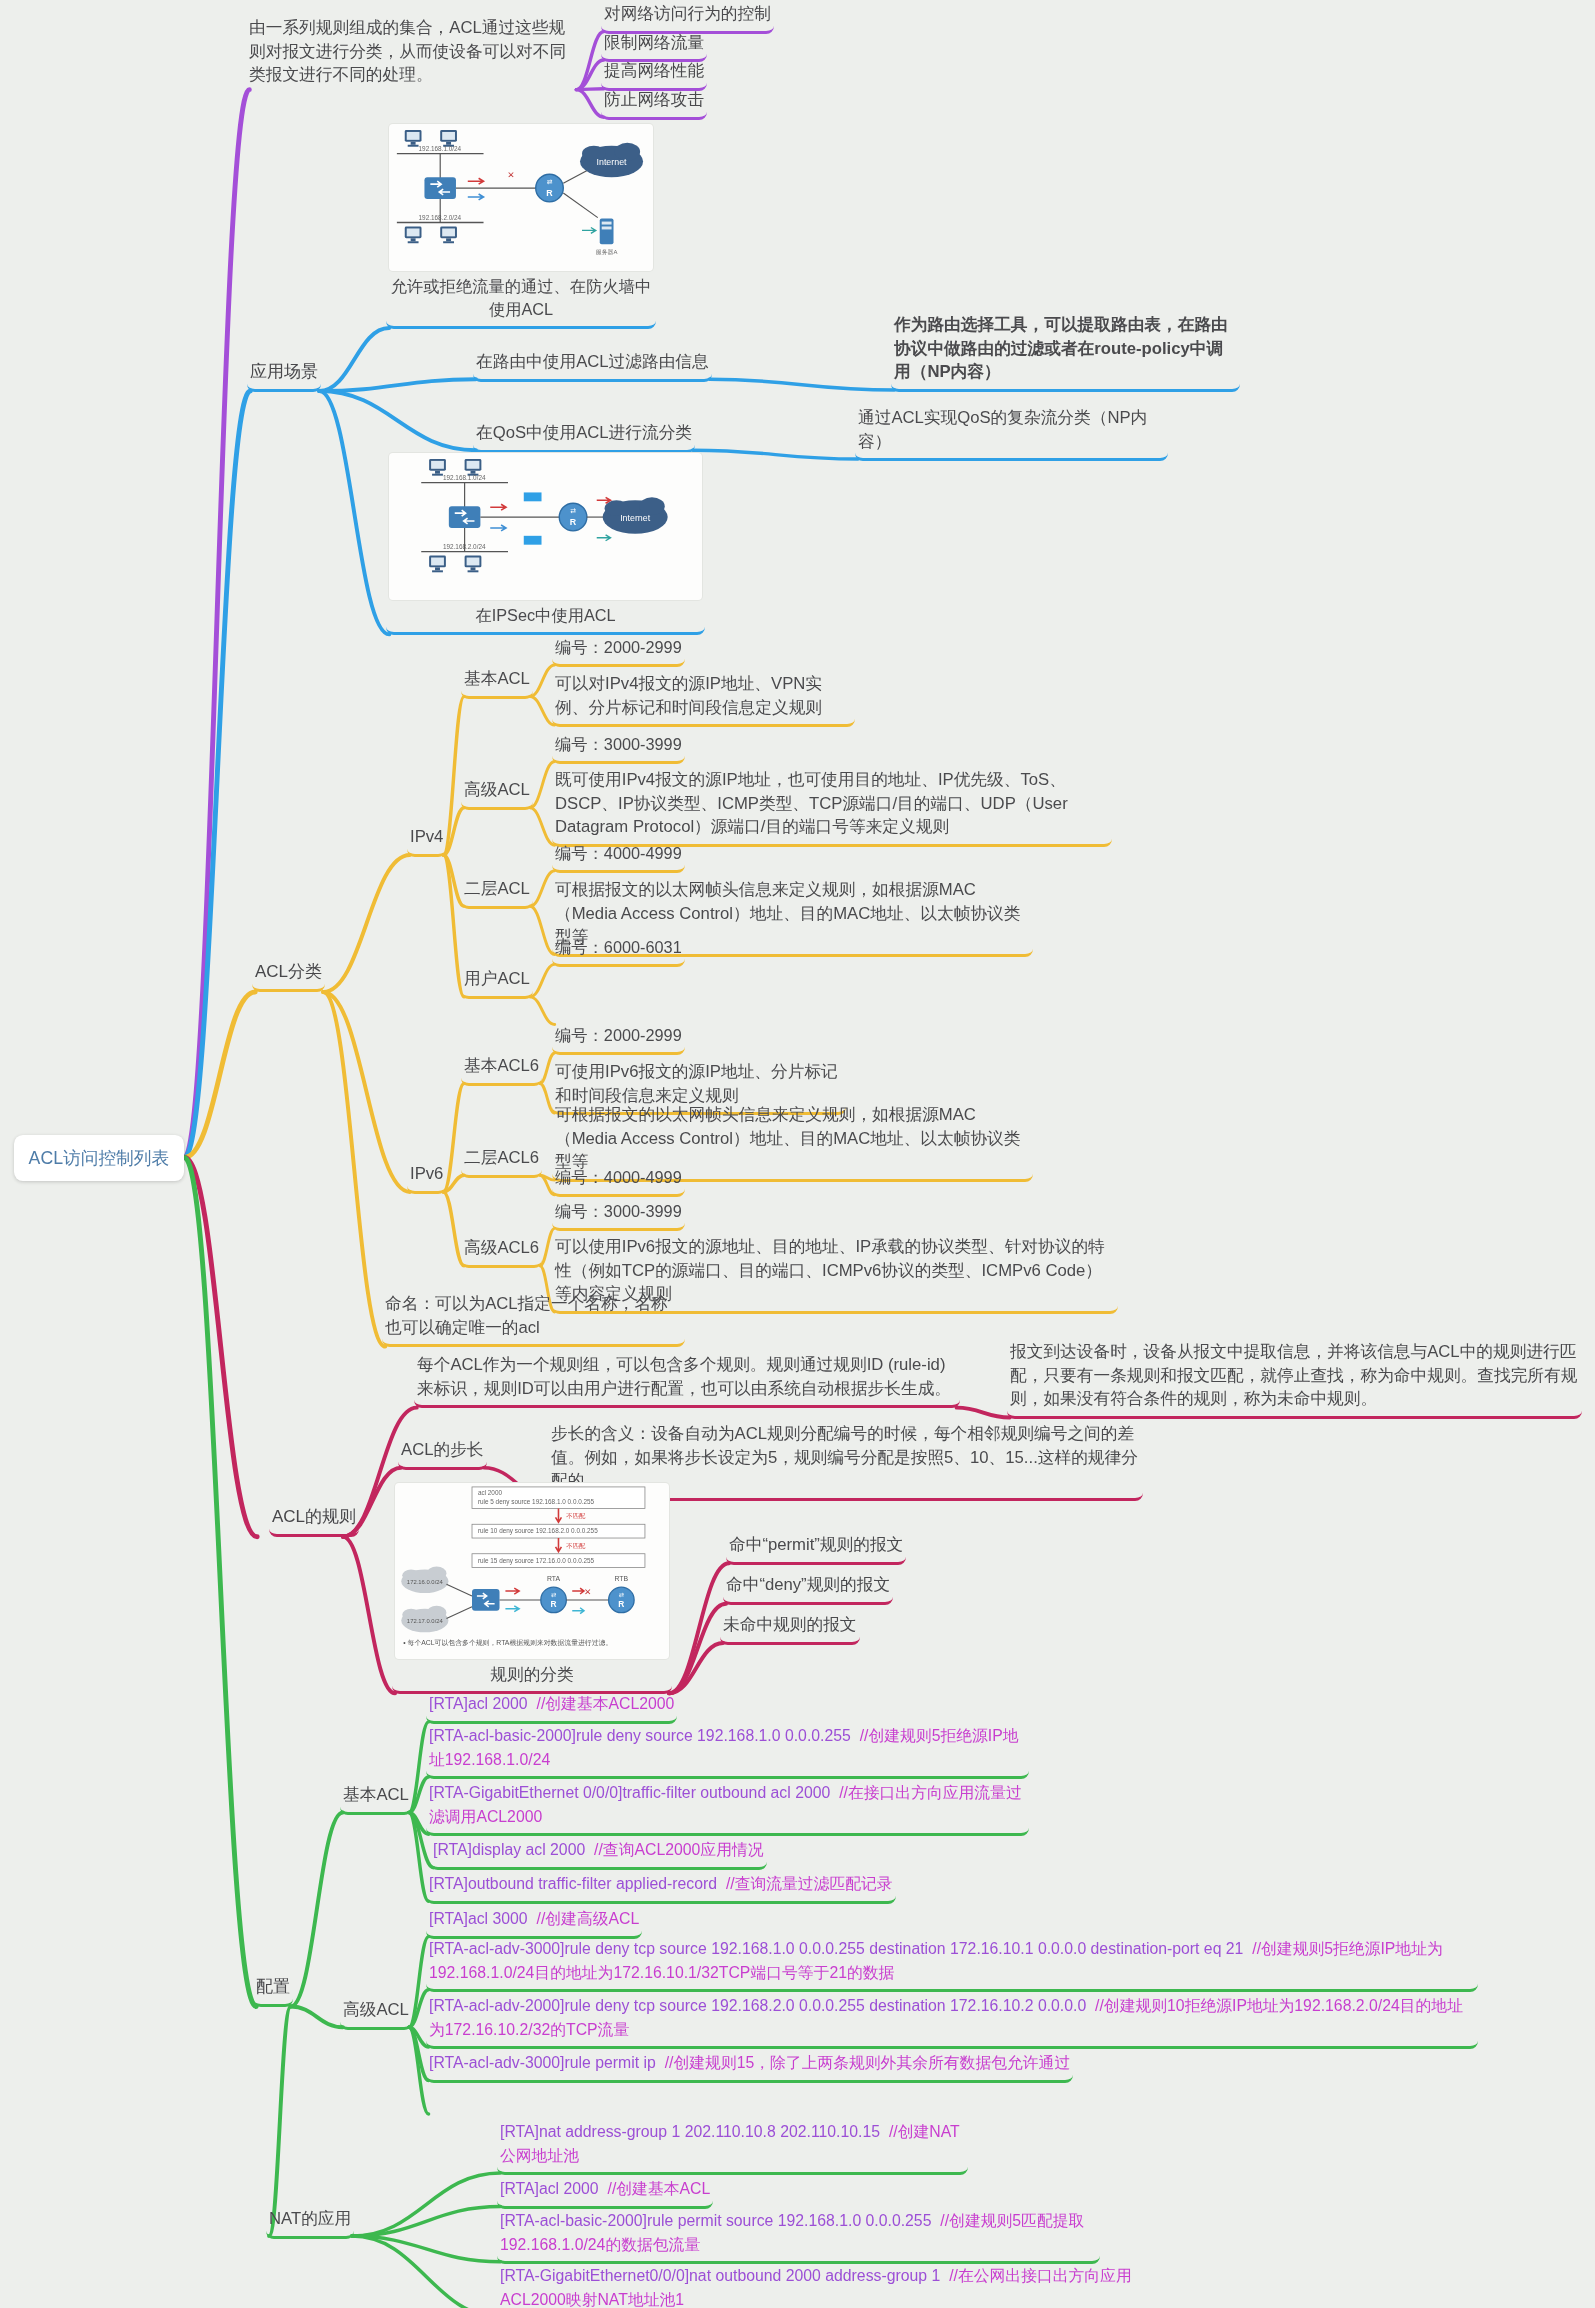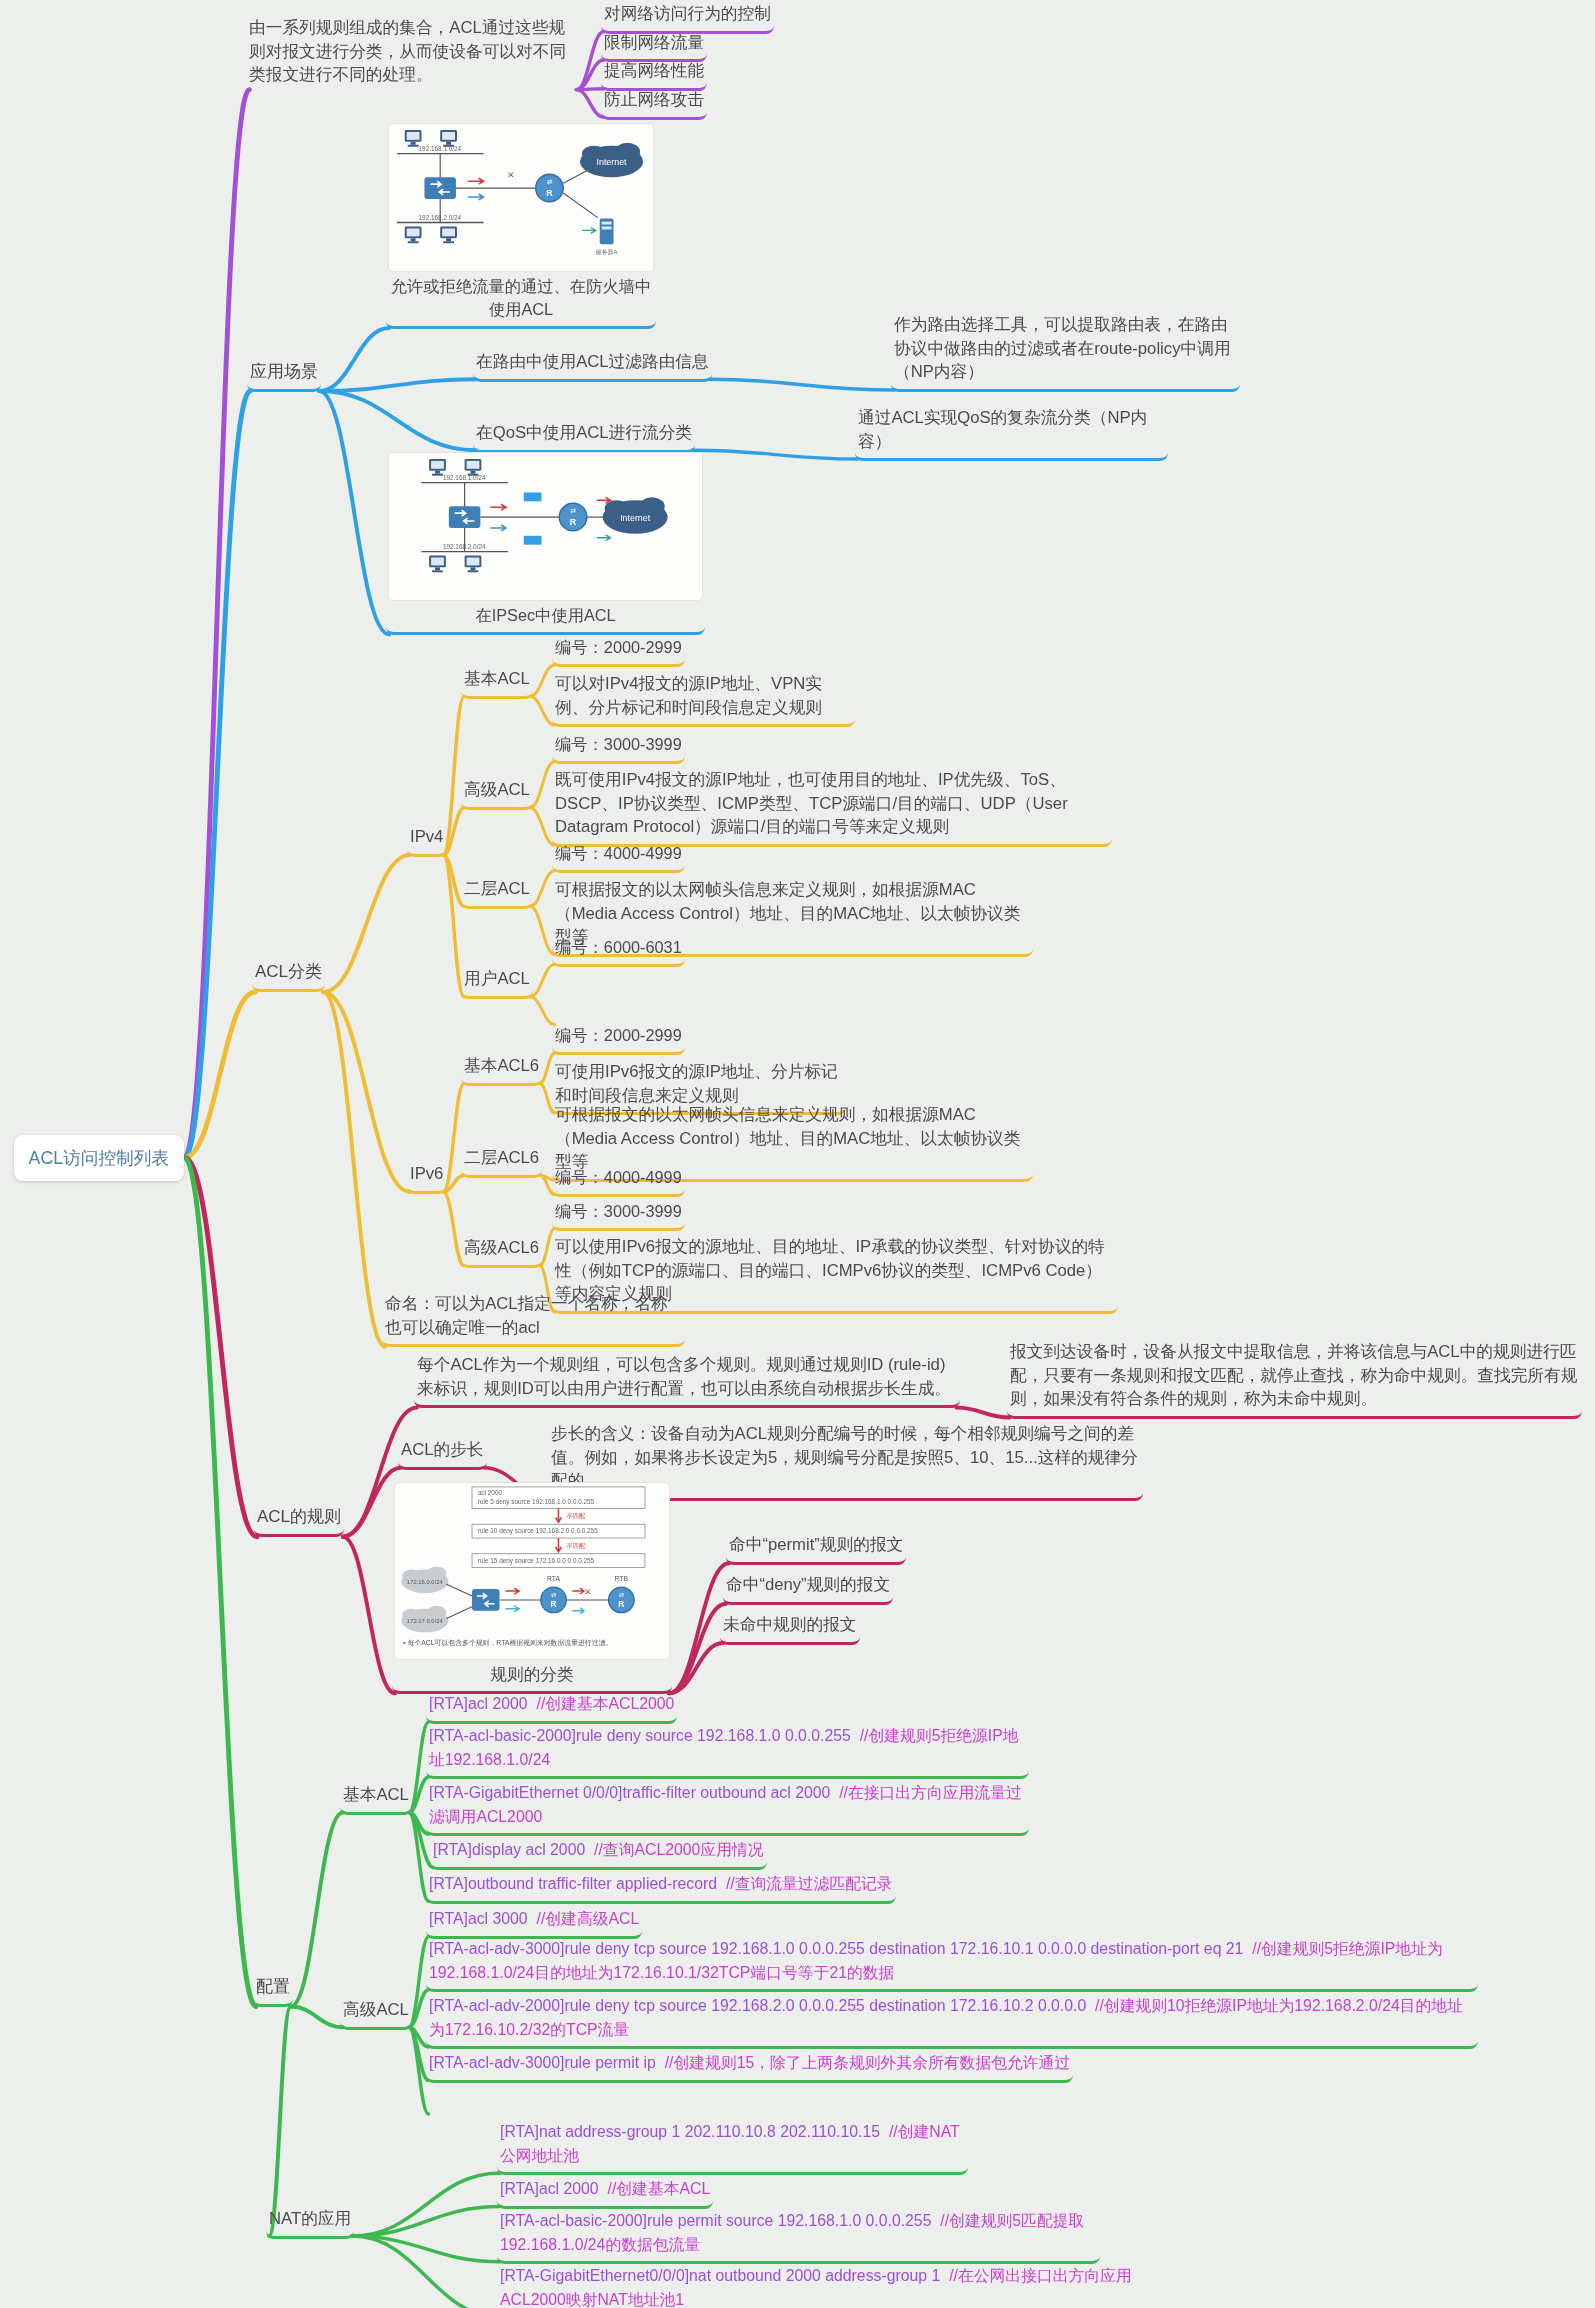--- a/index.html
+++ b/index.html
@@ -23,21 +23,21 @@
   .imgbox{background:#fdfdfc;border-radius:3.9px;box-shadow:0 0 0 1px #e3e5e1;}
   #root-node{position:absolute;left:13.8px;top:1135px;z-index:3;background:#ffffff;border-radius:8.9px;
     padding:10.8px 14.8px;font-size:17.7px;color:#4e7ca8;box-shadow:0 1px 3.9px rgba(0,0,0,.18);white-space:nowrap;}
   
   #p-desc{left:246px;top:15.8px;width:327px;}
   #p-leaf0{left:601px;top:2px;}  #p-leaf1{left:601px;top:30.5px;}
   #p-leaf2{left:601px;top:59px;} #p-leaf3{left:601px;top:88px;}
   #img1-node{left:386px;top:124px;width:264px;}
   #app-label{left:247px;top:360px;}
   #route-node{left:473px;top:350px;}
-  #route-desc{left:891px;top:313px;width:343px;}
+  #route-desc{left:891px;top:313px;width:343px;font-weight:bold;}
   #qos-node{left:473px;top:421px;}
   #qos-desc{left:855px;top:406px;width:307px;}
   #img2-node{left:386px;top:453px;width:313px;}
   #cls-label{left:252px;top:960px;}
   #ipv4-label{left:407px;top:825px;}
   #basic-acl{left:461px;top:667px;} #basic-num{left:552px;top:636px;} #basic-desc{left:552px;top:672px;width:297px;}
   #adv-acl{left:461px;top:778px;}  #adv-num{left:552px;top:733px;}  #adv-desc{left:552px;top:768px;width:554px;}
   #l2-acl{left:461px;top:877px;}   #l2-num{left:552px;top:842px;}   #l2-desc{left:552px;top:878px;width:475px;}
   #user-acl{left:461px;top:967px;} #user-num{left:552px;top:936px;} #user-desc{left:552px;top:971px;width:534px;}
   #ipv6-label{left:407px;top:1162px;}
@@ -300,21 +300,21 @@
   <div class="node nw u uY num" id="basic6-num">编号：2000-2999</div>
   <div class="node u uY" id="basic6-desc">可使用IPv6报文的源IP地址、分片标记和时间段信息来定义规则</div>
   <div class="node nw u uY" id="l26-acl">二层ACL6</div>
   <div class="node u uY" id="l26-desc">可根据报文的以太网帧头信息来定义规则，如根据源MAC（Media Access Control）地址、目的MAC地址、以太帧协议类型等</div>
   <div class="node nw u uY num" id="l26-num">编号：4000-4999</div>
   <div class="node nw u uY" id="adv6-acl">高级ACL6</div>
   <div class="node nw u uY num" id="adv6-num">编号：3000-3999</div>
   <div class="node u uY" id="adv6-desc">可以使用IPv6报文的源地址、目的地址、IP承载的协议类型、针对协议的特性（例如TCP的源端口、目的端口、ICMPv6协议的类型、ICMPv6 Code）等内容定义规则</div>
   <div class="node u uY" id="naming-node" style="border-bottom-width:3.9px;">命名：可以为ACL指定一个名称，名称也可以确定唯一的acl</div>
 
-  <div class="node nw u uR lbl" id="rule-label" style="border-bottom-width:3.9px;">ACL的规则</div>
+  <div class="node nw u uR lbl" id="rule-label" style="border-bottom-width:3.9px;margin-left:15px;">ACL的规则</div>
   <div class="node u uR" id="ruleid-node" style="border-bottom-width:3.9px;">每个ACL作为一个规则组，可以包含多个规则。规则通过规则ID (rule-id) 来标识，规则ID可以由用户进行配置，也可以由系统自动根据步长生成。</div>
   <div class="node u uR" id="match-desc" style="border-bottom-width:3.9px;">报文到达设备时，设备从报文中提取信息，并将该信息与ACL中的规则进行匹配，只要有一条规则和报文匹配，就停止查找，称为命中规则。查找完所有规则，如果没有符合条件的规则，称为未命中规则。</div>
   <div class="node nw u uR" id="step-label">ACL的步长</div>
   <div class="node u uR" id="step-desc">步长的含义：设备自动为ACL规则分配编号的时候，每个相邻规则编号之间的差值。例如，如果将步长设定为5，规则编号分配是按照5、10、15...这样的规律分配的。</div>
 
   <div class="node u uR" id="img3-node" style="border-bottom-width:3.9px;">
     <div class="imgbox">
       <svg width="268" height="169" viewBox="0 0 272 172" style="font-size:17px">
         <g>
           <rect x="78" y="4" width="176" height="22" fill="#fff" stroke="#888" stroke-width="0.8"></rect>

